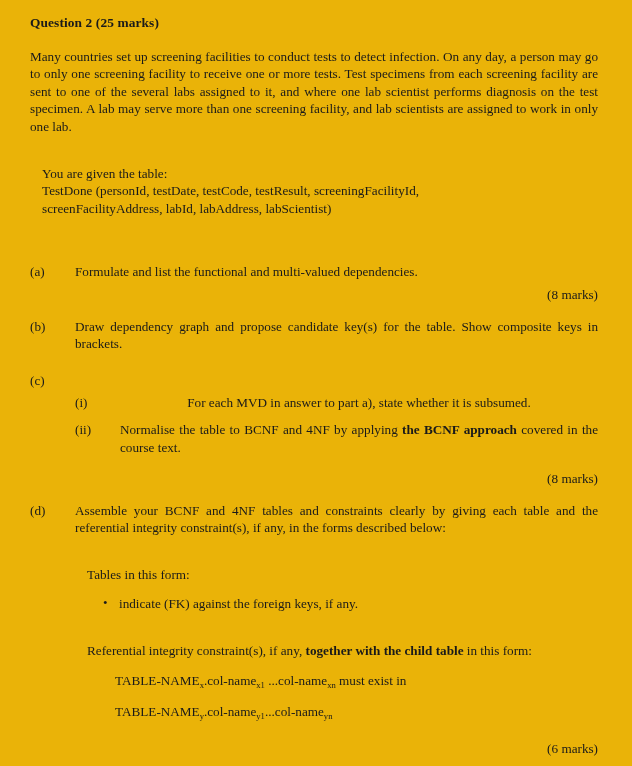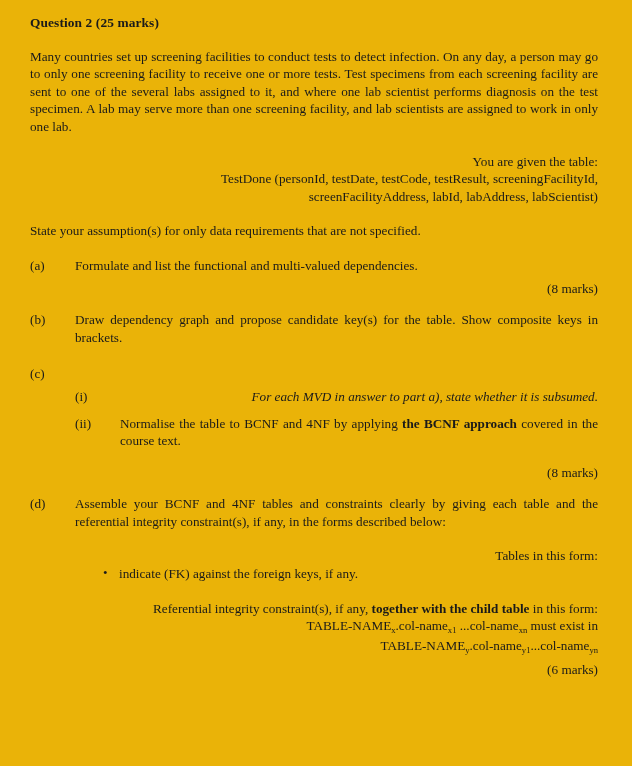--- a/index.html
+++ b/index.html
@@ -39,21 +39,21 @@
     margin: 0;
     text-align: justify;
     text-justify: inter-word;
   }
 
   .gap-lg { height: 17px; }
   .gap-md { height: 14px; }
   .gap-sm { height: 9px; }
   .gap-xs { height: 5px; }
 
-  .plainblock { margin: 0; text-align: right; }
+  .plainblock { margin: 12px; }
   .plainblock .ln { display: block; white-space: pre-wrap; }
 
   
   .item {
     position: relative;
     padding-left: 45px;
     margin: 0;
   }
   .item > .marker {
     position: absolute;
@@ -76,21 +76,21 @@
   .subitem > .marker {
     position: absolute;
     left: 0;
     top: 0;
     width: 40px;
   }
   .subitem > .content {
     text-align: justify;
     text-justify: inter-word;
   }
-  .subitem > .content.noj { text-align: right; font-style: italic; }
+  .subitem > .content.noj { text-align: center; }
 
   .ind-c { padding-left: 45px; }
 
   .marks {
     text-align: right;
     margin: 0;
   }
 
   .bullets {
     margin: 0;
@@ -133,21 +133,20 @@
     <div class="gap-lg"></div>
 
     <div class="plainblock">
       <span class="ln">You are given the table:</span>
       <span class="ln">TestDone (personId, testDate, testCode, testResult, screeningFacilityId,</span>
       <span class="ln">screenFacilityAddress, labId, labAddress, labScientist)</span>
     </div>
 
     <div class="gap-lg"></div>
 
-    <p class="body">State your assumption(s) for only data requirements that are not specified.</p>
 
     <div class="gap-lg"></div>
 
     <div class="item">
       <span class="marker">(a)</span>
       <div class="content noj">Formulate and list the functional and multi-valued dependencies.</div>
     </div>
     <div class="gap-xs"></div>
     <p class="marks">(8 marks)</p>
 

